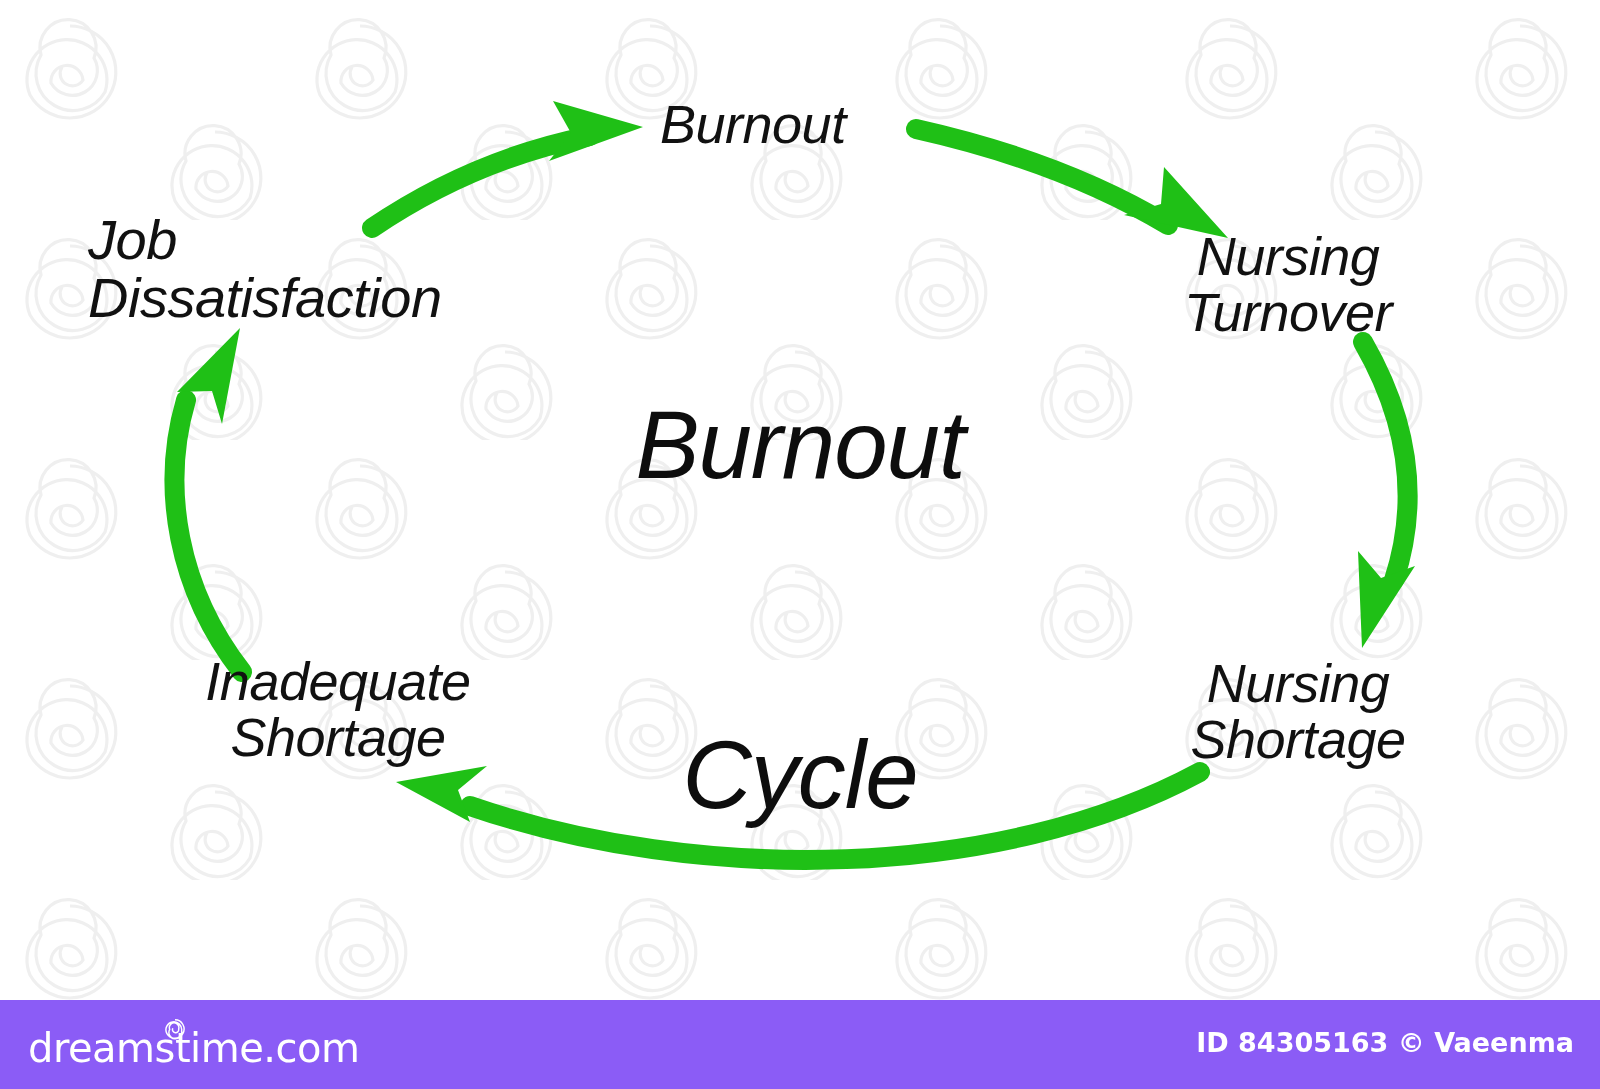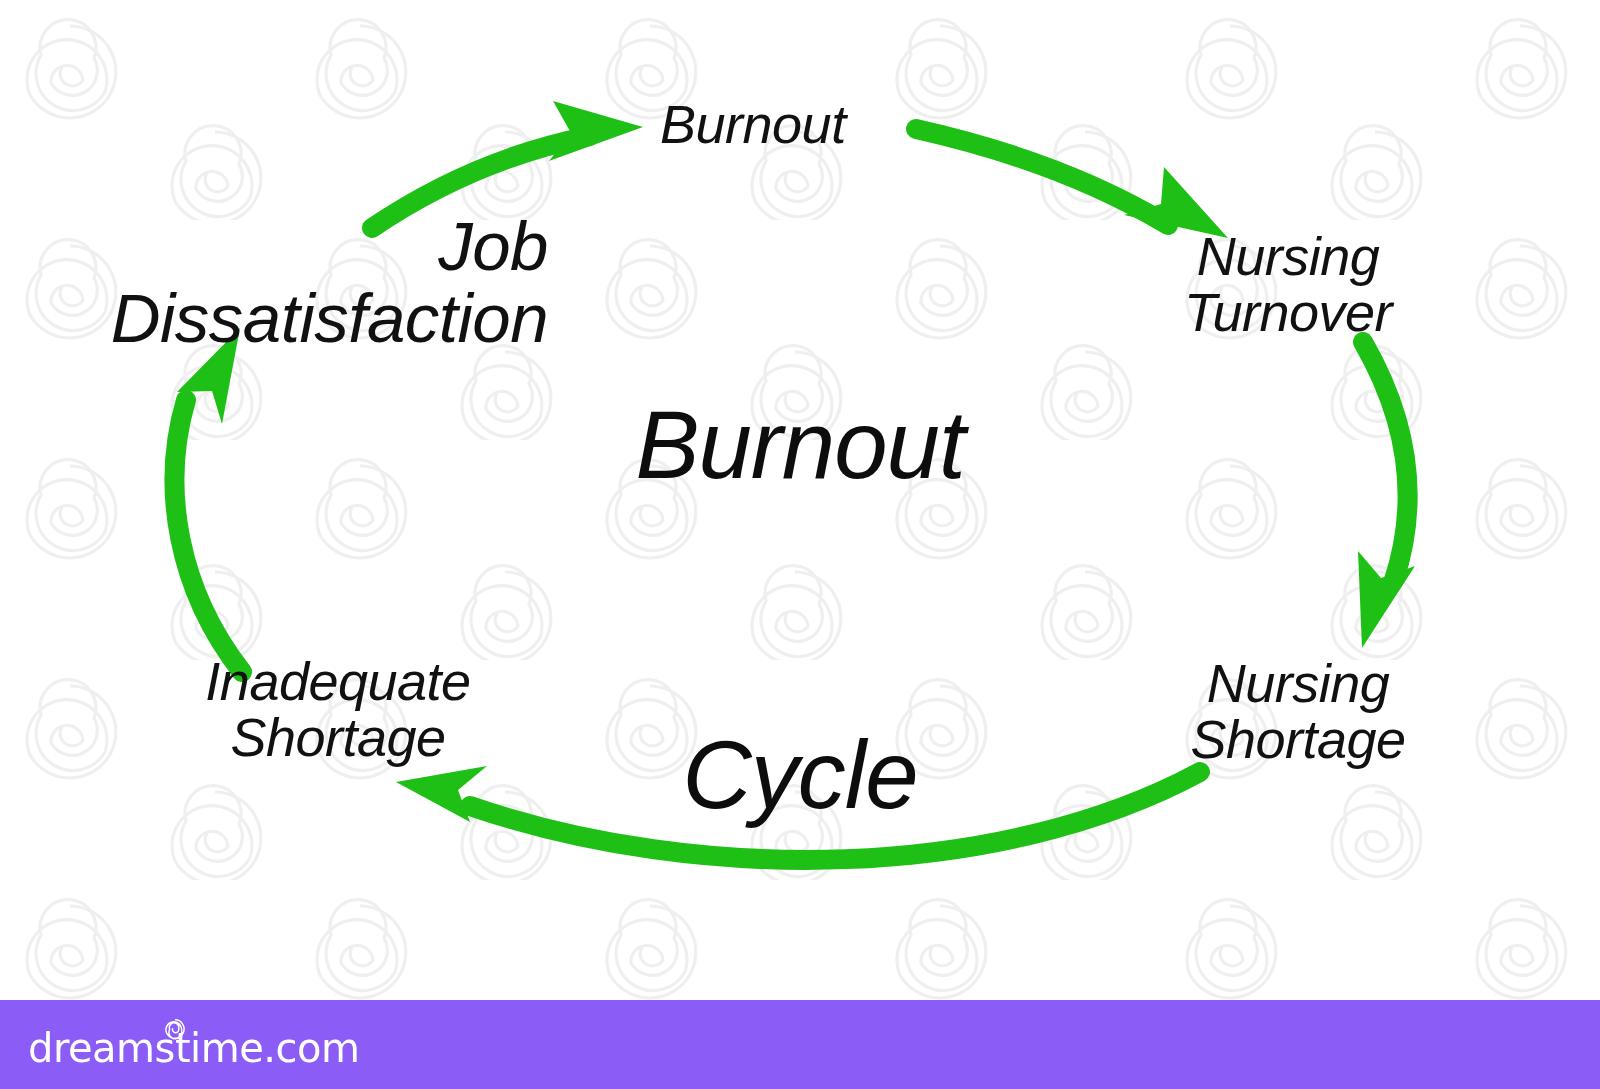--- a/index.html
+++ b/index.html
@@ -65,22 +65,22 @@
     width: 300px;
   }
   #label-inadequate-staffing {
     left: 158px; top: 653px;
     font-size: 54px;
     text-align: center;
     width: 360px;
   }
   #label-job-dissatisfaction {
     left: 88px; top: 211px;
-    font-size: 69px;
-    text-align: right;
+    font-size: 56px;
+    text-align: left;
     width: 460px;
   }
 
   #center-title {
     position: absolute;
     z-index: 3;
     left: 400px;
     top: 362px;
     width: 800px;
     text-align: center;
@@ -202,15 +202,16 @@
 Cycle</div>
 
   <div id="footer">
     <div id="brand-logo">
       <span id="brand-text">dreamstime.com</span>
       <svg id="brand-spiral" viewBox="0 0 24 24">
         <path d="M12,2 A10,10 0 1,1 3.2,17 A8.6,8.6 0 1,1 19.2,14.2 A7,7 0 1,1 6.2,12.4
                  A5.2,5.2 0 1,1 16,12 A3.4,3.4 0 1,1 9.6,11.2" fill="none" stroke="#ffffff" stroke-width="1.6"></path>
       </svg>
     </div>
+    <div id="image-credit">ID 84305163 © Vaeenma</div>
   </div>
 
 </div>
 
 </body></html>

